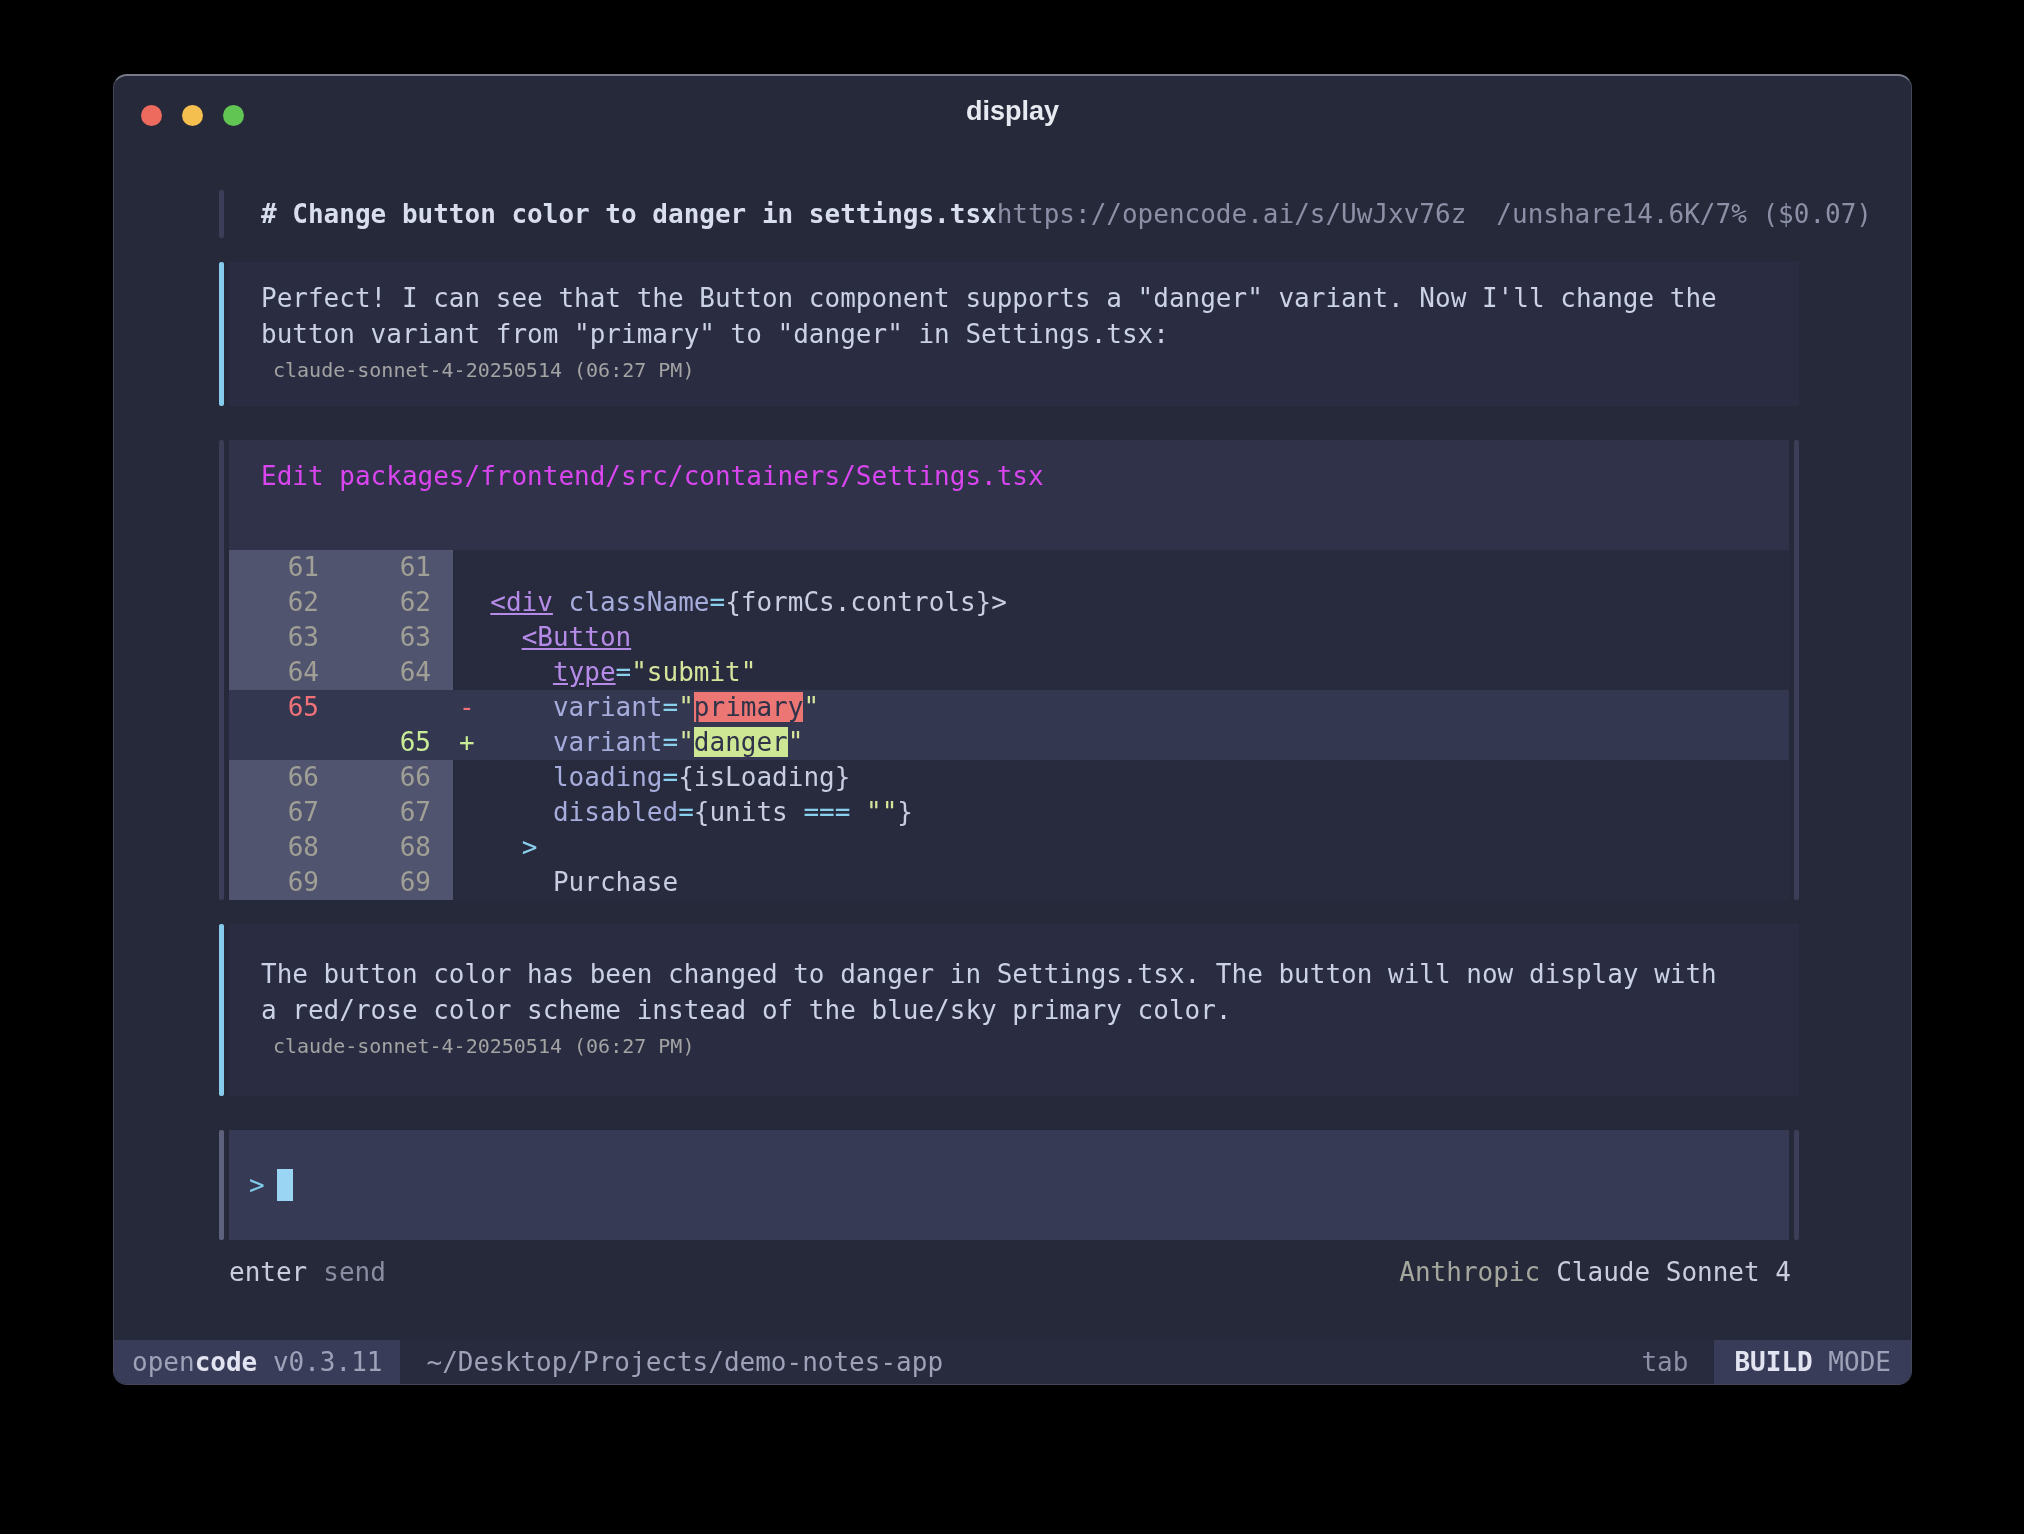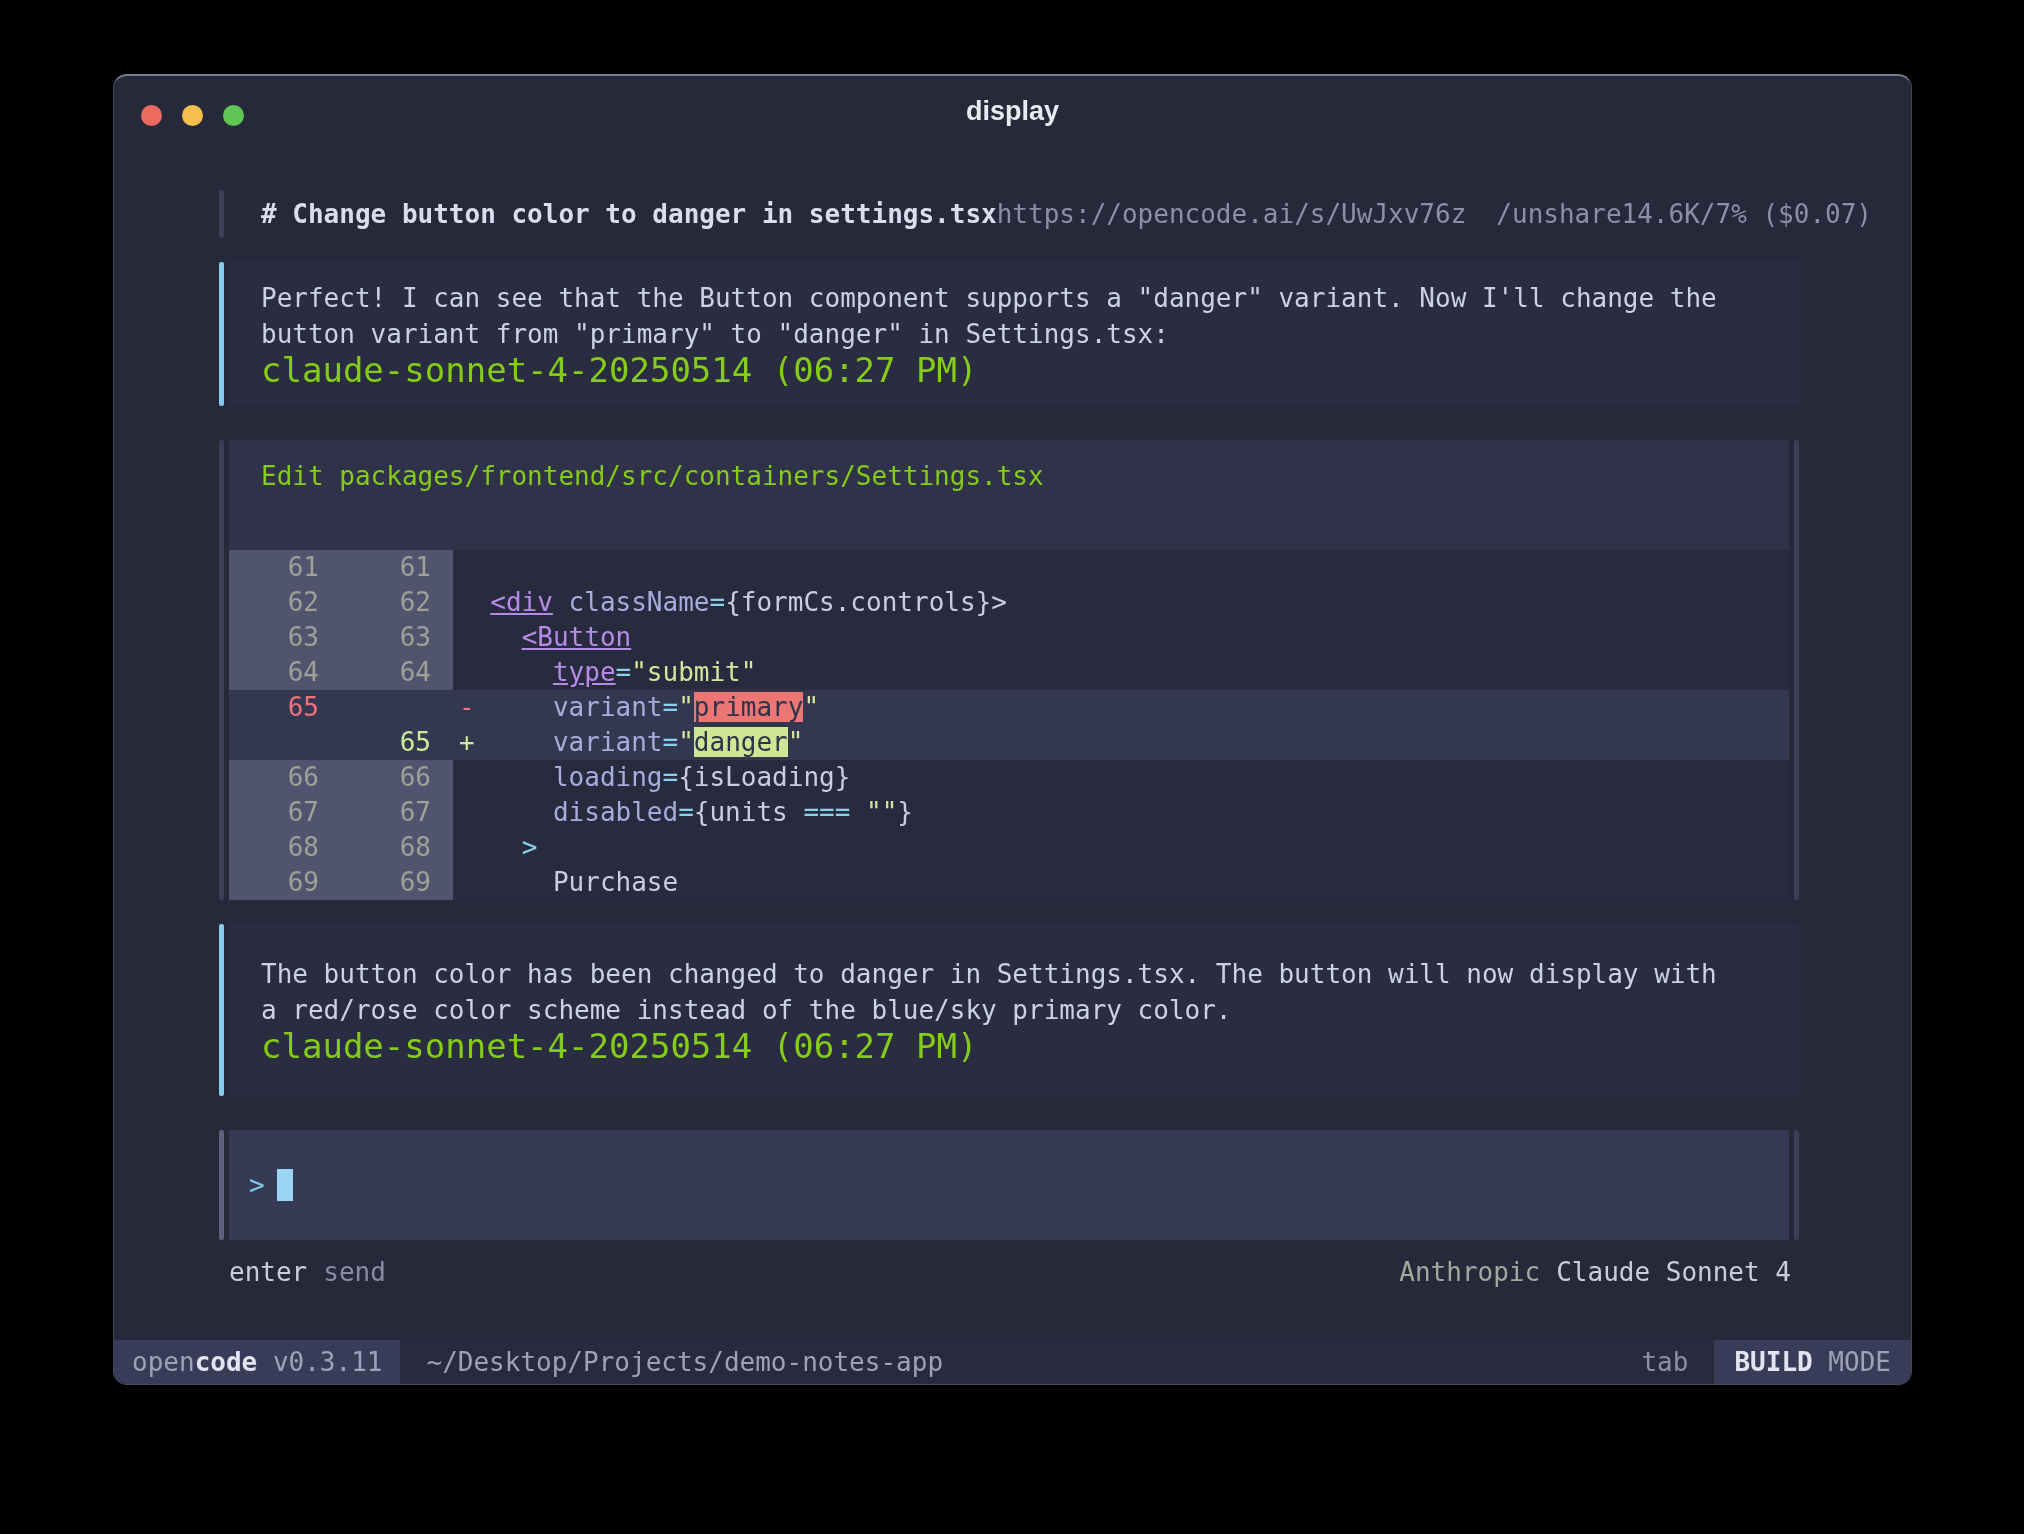--- a/index.html
+++ b/index.html
@@ -43,26 +43,26 @@
   .hdr-line2 { font-size:26px; line-height:36px; color:#8c90a6; display:flex; }
   .hdr-url { white-space:pre; }
   .hdr-unshare { white-space:pre; margin-left:30px; }
   .hdr-usage { margin-left:auto; white-space:pre; }
 
   
   .msg { margin-top:24px; }
   .msg-panel { flex:1 1 auto; background:#2a2d42; padding:18px 32px; }
   .msg2 .msg-panel { padding:32px 32px; }
   .msg-line { font-size:26px; line-height:36px; color:#cbd1e6; white-space:pre; }
-  .msg-model { font-size:34px; line-height:36px; color:#84cc16; white-space:pre; }
+  .msg-model { font-size:20px; line-height:36px; color:#a3a3a3; white-space:pre;margin-left:12px; }
 
   
   .tool { margin-top:34px; }
   .tool-panel { flex:1 1 auto; background:#2f3249; display:flex; flex-direction:column; }
-  .tool-hdr { padding:18px 32px 0 32px; font-size:26px; line-height:36px; color:#84cc16; white-space:pre; }
+  .tool-hdr { padding:18px 32px 0 32px; font-size:26px; line-height:36px; color:#d946ef; white-space:pre; }
   .diff { margin-top:56px; display:flex; flex-direction:column; }
   .diff-row { display:flex; height:35px; }
   .gut { flex:0 0 112px; text-align:right; padding-right:22px;
          font-size:26px; line-height:35px; color:#a0a096; background:#51546e; white-space:pre; }
   .code-cell { flex:1 1 auto; background:#282b3e; font-family:"DejaVu Sans Mono",monospace;
                font-size:26px; line-height:35px; padding-left:6px; white-space:pre; }
   .diff-row.del, .diff-row.add { background:#343750; }
   .diff-row.del .gut, .diff-row.add .gut { background:transparent; }
   .diff-row.del .code-cell, .diff-row.add .code-cell { background:transparent; }
   .diff-row.del .gut.old { color:#ee7277; }

